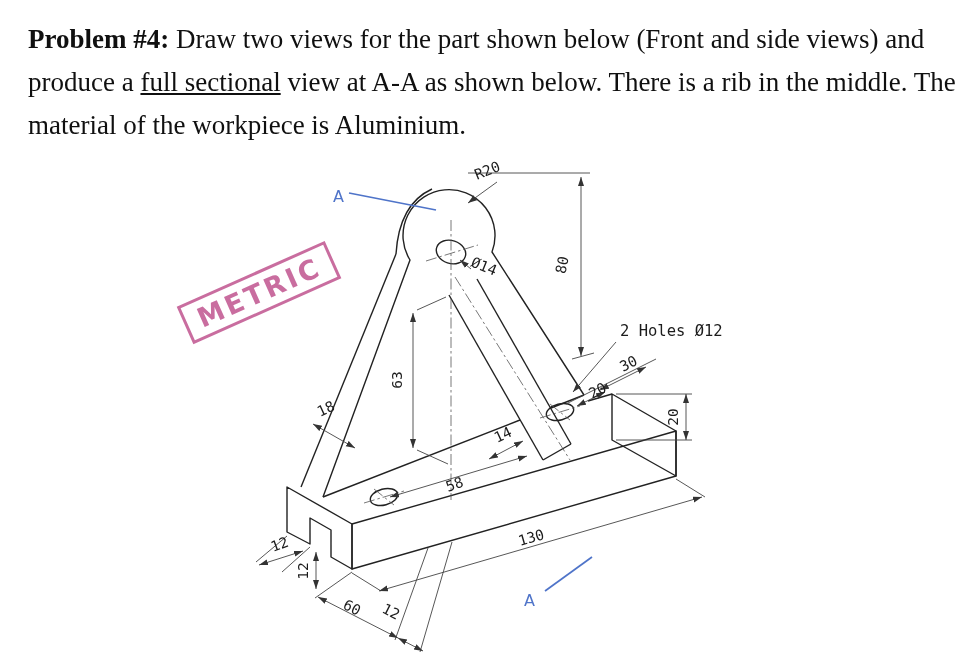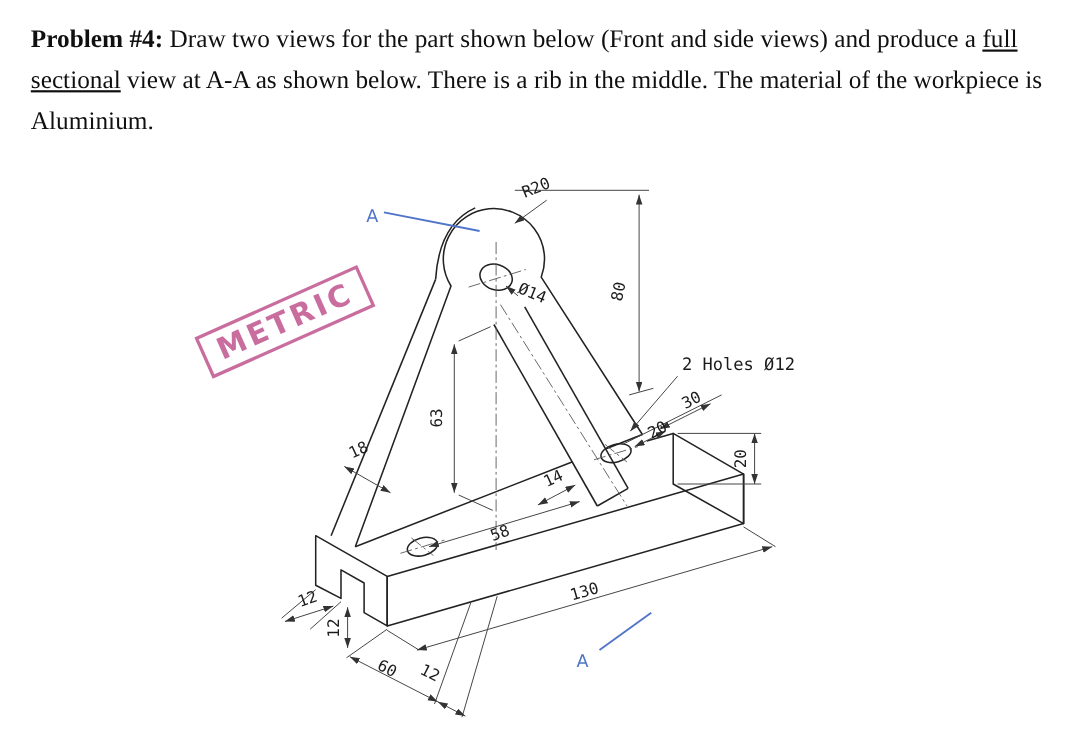--- a/index.html
+++ b/index.html
@@ -1,19 +1,19 @@
 <!DOCTYPE html>
 <html><head>
 <meta charset="utf-8">
 <style>
   html,body{margin:0;padding:0;background:#ffffff;}
   .page{position:relative;width:979px;height:669px;background:#ffffff;overflow:hidden;
         font-family:"Liberation Serif", serif;}
   .problem-text{position:absolute;left:28px;top:18px;width:928px;
-        font-size:23px;line-height:1.6;color:#101010;}
+        font-size:27px;line-height:1.6;color:#101010;}
   .problem-text b{font-weight:bold;}
   .problem-text .ul{text-decoration:underline;}
   .stamp{position:absolute;left:178px;top:272px;transform:rotate(-24deg);
         color:#c0548f;border:3px solid #c0548f;padding:2px 12px;
         font-family:"DejaVu Sans", sans-serif;font-weight:bold;font-size:27px;
         letter-spacing:3px;opacity:.85;background:rgba(255,255,255,.0);}
   svg{position:absolute;left:0;top:0;}
   .outline{stroke:#222;stroke-width:1.4;fill:none;stroke-linejoin:round;}
   .dim{stroke:#444;stroke-width:.9;fill:none;}
   .cl{stroke:#555;stroke-width:.8;fill:none;stroke-dasharray:11 3 2.5 3;}

